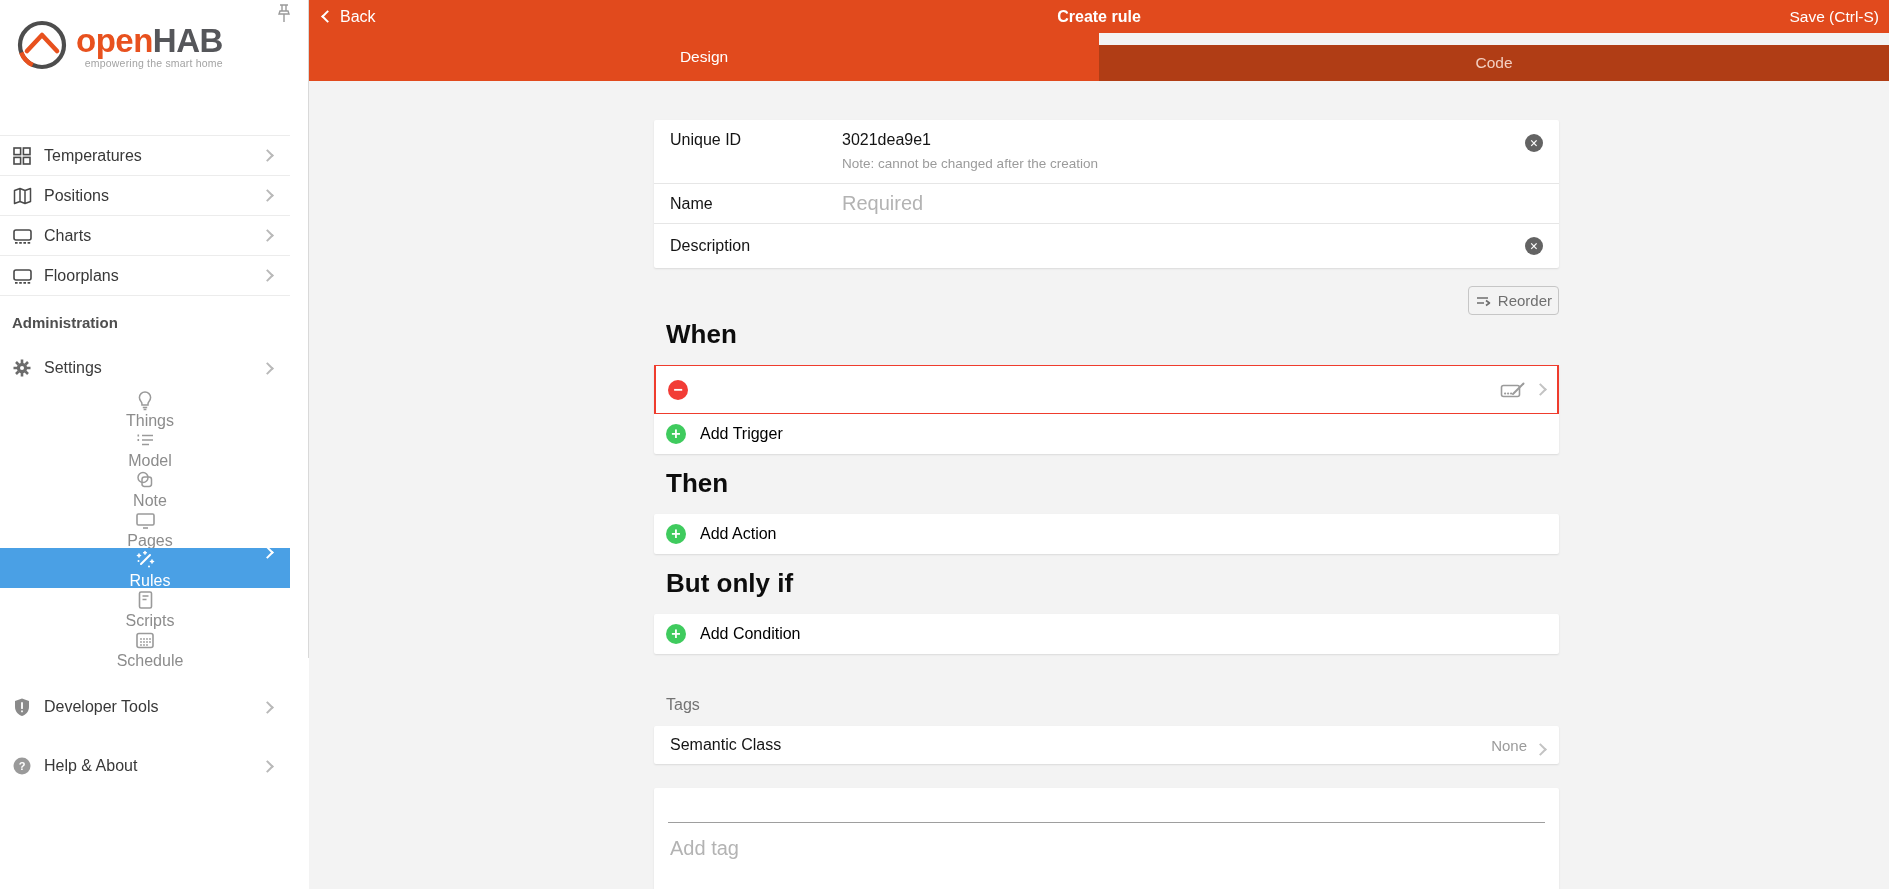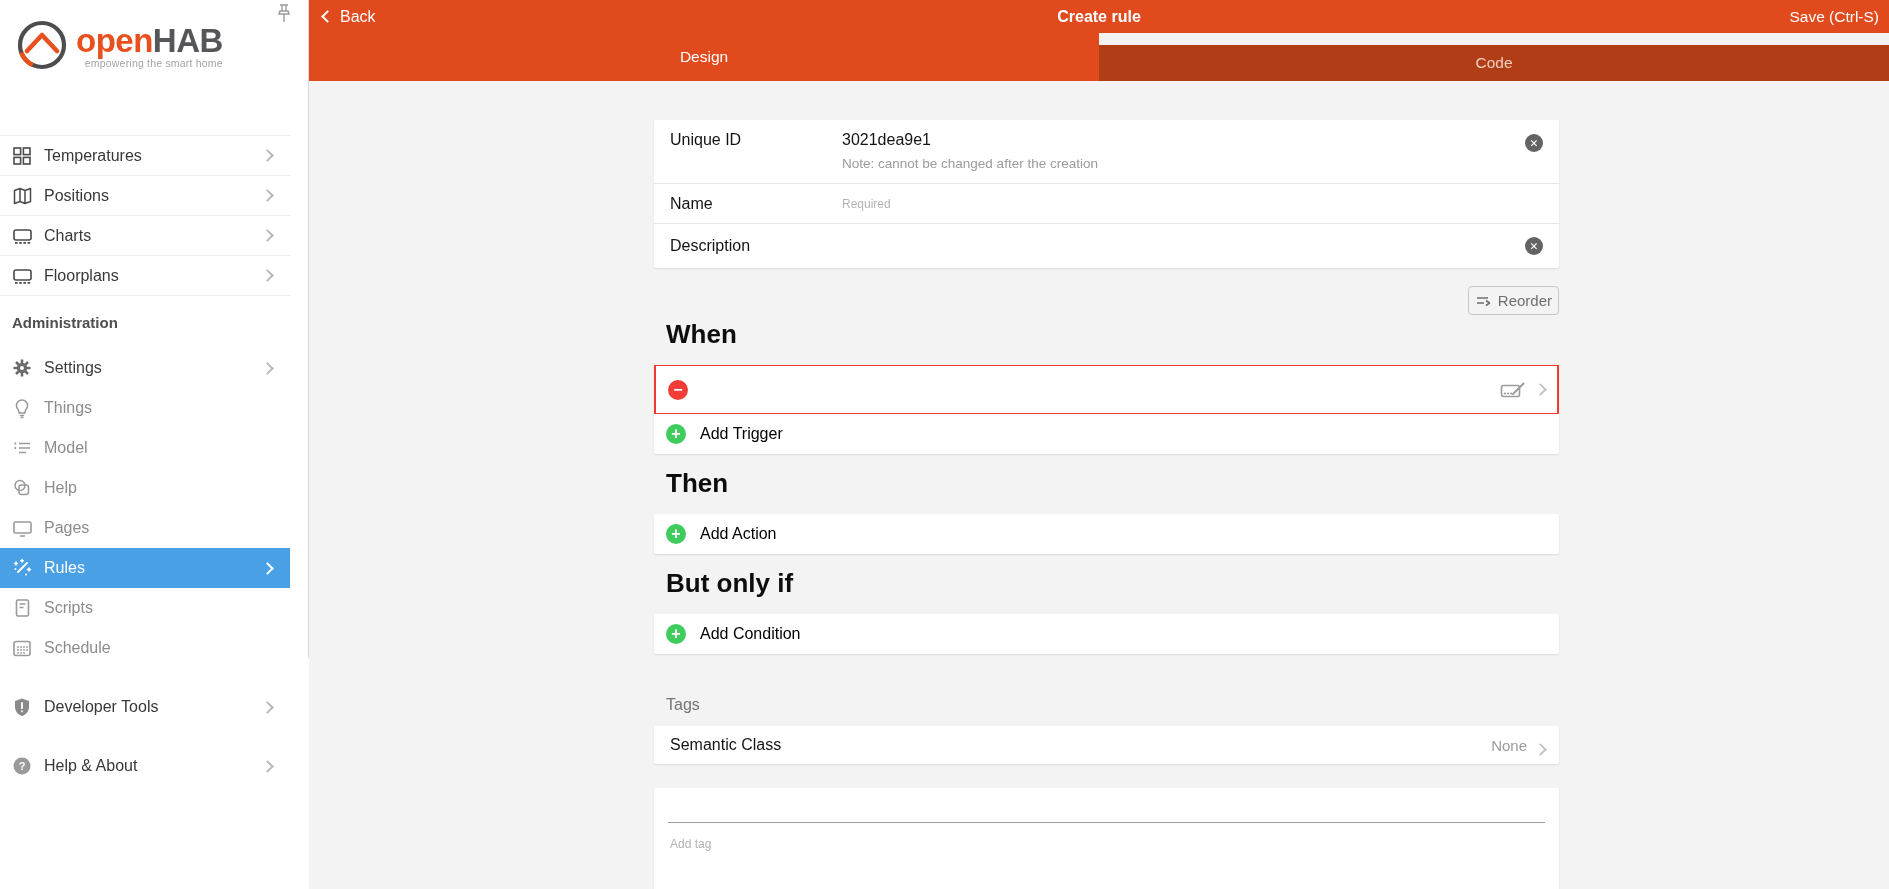--- a/index.html
+++ b/index.html
@@ -15,21 +15,21 @@
   .logo-open { color:#e8511e; }
   .logo-hab { color:#55565a; }
   .logo-tag { font-size:10.5px; color:#a3a3a3; text-align:right; margin-top:1px; letter-spacing:0.2px; }
 
   .menu { position:absolute; top:135px; left:0; right:18px; }
   .mrow { height:40px; display:flex; align-items:center; padding-left:10px; position:relative; cursor:pointer; font-size:16px; color:#383838; }
   .grp1 { border-top:1px solid #ececec; }
   .grp1 .mrow { border-bottom:1px solid #ececec; }
   .mrow .ic { width:24px; height:22px; display:flex; align-items:center; justify-content:center; margin-right:10px; flex:0 0 24px; }
   .mrow .chev { position:absolute; right:18px; }
-  .sub { color:#8c8c8c; }
+  .sub { color:#8c8c8c;flex-direction:column; }
   .sub .ic { color:#9a9a9a; }
   .sec-label { height:52px; display:flex; align-items:center; padding-left:12px; font-size:15px; font-weight:700; color:#4f4f4f; }
   .settings-row { color:#3c3c3c; }
   .selected { background:#4aa0e5; color:#fff !important; }
   .gap19 { height:19px; }
 
   .chev { width:9px; height:9px; border-top:2px solid #b9b9b9; border-right:2px solid #b9b9b9; transform:rotate(45deg); display:inline-block; }
   .chev.white { border-color:#fff; }
   .chev.light { border-color:#c3c3c3; }
 
@@ -48,21 +48,21 @@
   .content { position:absolute; top:81px; left:0; right:0; bottom:0; overflow:hidden; }
   .container { width:905px; margin-left:345px; }
 
   .card { background:#fff; border-radius:2px; box-shadow:0 1px 2px rgba(0,0,0,0.10); position:relative; }
   .hairline { border-bottom:1px solid #e6e6e6; }
 
   .frow { display:flex; align-items:center; padding:0 16px; position:relative; }
   .flabel { flex:0 0 172px; font-size:16px; color:#141414; }
   .fval { font-size:16px; color:#141414; }
   .fnote { font-size:13.5px; color:#9b9b9b; margin-top:7px; }
-  .placeholder { font-size:12px; color:#b3b3b3; }
+  .placeholder { font-size:20px; color:#b3b3b3; }
   .clear-btn { position:absolute; right:16px; width:18px; height:18px; border-radius:50%; background:#636363; color:#fff;
                display:flex; align-items:center; justify-content:center; font-size:10.5px; cursor:pointer; }
 
   .card1 { margin-top:39px; }
   .row-uid { height:64px; align-items:flex-start; padding-top:11px; }
   .row-name { height:40px; }
   .row-desc { height:44px; }
 
   .reorder-wrap { display:flex; justify-content:flex-end; margin-top:18px; }
   .reorder-btn { height:29px; border:1px solid #c6c6c6; border-radius:4px; background:transparent; color:#6f6f6f;
@@ -212,21 +212,21 @@
 
     <div class="mrow sub">
       <span class="ic">
         <svg width="20" height="20" viewBox="0 0 20 20">
             <g stroke="#9a9a9a" stroke-width="1.5" fill="none">
         <circle cx="8" cy="7.5" r="5"></circle>
               <rect x="7" y="7" width="9.5" height="9.5" rx="2.4"></rect>
             </g>
           </svg>
       </span>
-      <span>Help</span>
+      <span>Note</span>
     </div>
 
     <div class="mrow sub">
       <span class="ic">
         <svg width="21" height="19" viewBox="0 0 21 19">
             <g stroke="#9a9a9a" stroke-width="1.6" fill="none">
         <rect x="2" y="3" width="17" height="11" rx="1.4"></rect>
               <path d="M8 17 h5"></path>
             </g>
           </svg>

